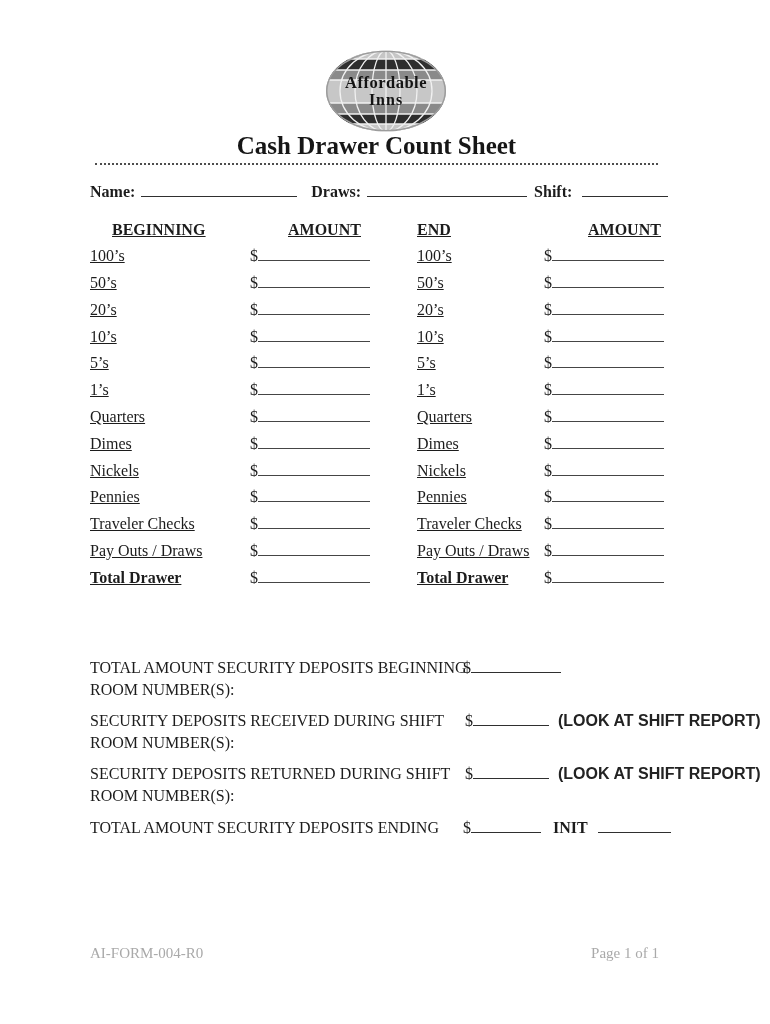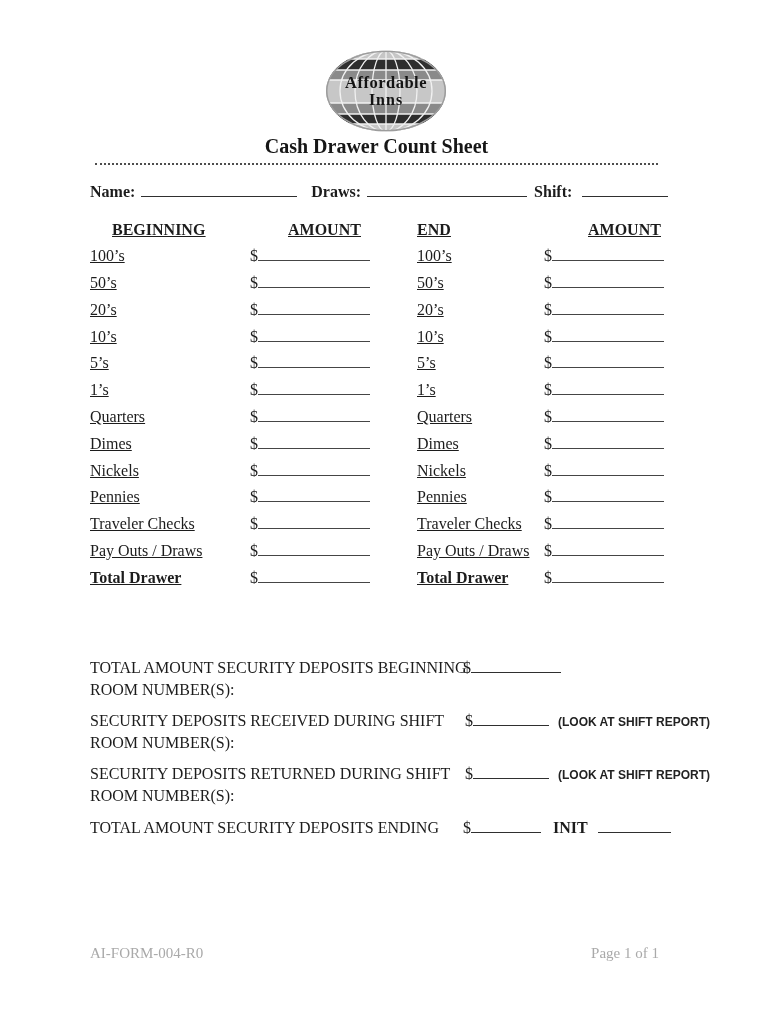--- a/index.html
+++ b/index.html
@@ -15,21 +15,21 @@
   
   .logo { position:absolute; left:325px; top:50px; }
   
   .title-wrap {
     position:absolute; left:95px; top:130px; width:563px;
     text-align:center;
     border-bottom:2px dotted #4d4d4d;
     padding-bottom:1px;
   }
   .title-wrap h1 {
-    margin:0; font-size:20px; line-height:32px; font-weight:bold; color:#161616;
+    margin:0; font-size:25px; line-height:32px; font-weight:bold; color:#161616;
   }
   
   .name-row {
     position:absolute; left:90px; top:183px; width:586px;
     font-weight:bold; white-space:nowrap;
   }
   .blank {
     display:inline-block; height:13px;
     border-bottom:1.4px solid #2f2f2f;
   }
@@ -54,21 +54,21 @@
   .w112 { width:112px; }
   
   .abs-line { position:absolute; left:90px; width:590px; height:24px; white-space:nowrap; }
   .pos { position:absolute; top:0; }
   .underlined { border-bottom:1.4px solid #2f2f2f; padding-bottom:0px; }
   .bold { font-weight:bold; }
   .drop-blank { border-bottom:1.6px dotted #9a9a9a; }
   
   .sec-note {
     font-family:"Liberation Sans", sans-serif;
-    font-weight:bold; font-size:12px; letter-spacing:0px;
+    font-weight:bold; font-size:16px; letter-spacing:0px;
     margin-left:9px; color:#222;
   }
   
   .footer {
     position:absolute; left:90px; right:111px; top:945px;
     display:flex; justify-content:space-between;
     font-size:15px; color:#a9a9a9;
   }
 </style>
 </head>

